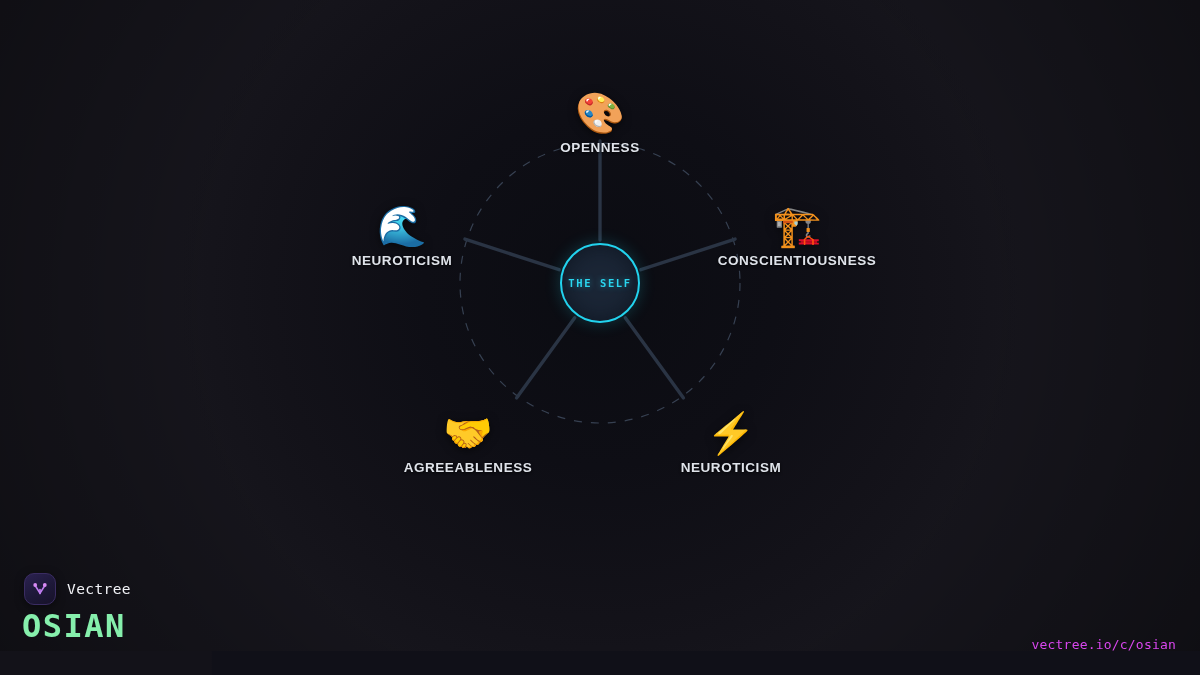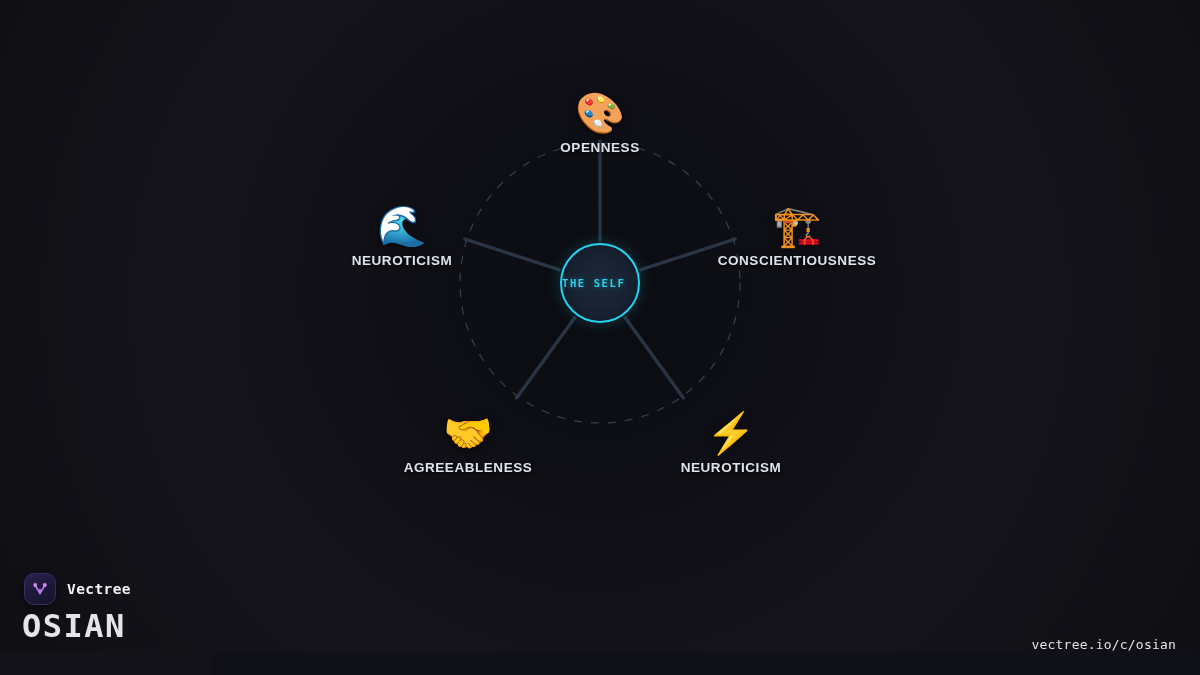--- a/index.html
+++ b/index.html
@@ -54,21 +54,21 @@
   
   #self-node{
     position:absolute;
     left:600px; top:283px;
     width:80px; height:80px;
     margin-left:-40px; margin-top:-40px;
     border-radius:50%;
     background:#1b2636;
     border:2px solid #22d3ee;
     box-shadow:0 0 16px rgba(34,211,238,0.22), inset 0 0 22px rgba(11,18,28,0.75);
-    display:flex; align-items:center; 
+    display:flex; align-items:center; justify-content:center;
   }
   #self-label{
     font-family:"DejaVu Sans Mono", monospace;
     font-size:10.5px; font-weight:bold;
     letter-spacing:1.6px;
     color:#2ad6ef;
     text-shadow:0 0 6px rgba(34,211,238,0.45);
     white-space:nowrap;
   }
 
@@ -78,35 +78,35 @@
   #brand { position:absolute; left:24px; top:18px; display:flex; align-items:center; gap:11px; }
   #brand-mark{
     width:32px; height:32px; border-radius:10px;
     background:linear-gradient(150deg,#2b2150 0%,#1d1838 55%,#171229 100%);
     border:1px solid #3a2c62;
     display:flex; align-items:center; justify-content:center;
     box-shadow:0 2px 8px rgba(0,0,0,0.5);
   }
   #brand-name{
     font-family:"DejaVu Sans Mono", monospace;
-    font-size:14.5px; font-weight:bold;
+    font-size:14.5px; font-weight:normal;
     color:#f2f3f7; letter-spacing:0.4px;
   }
   #profile-name{
     position:absolute; left:22px; top:52px;
     font-family:"DejaVu Sans Mono", monospace;
     font-size:32px; font-weight:bold;
     letter-spacing:1.5px;
-    color:#e5e5e5;
+    color:#86efac;
   }
   #site-url{
     position:absolute; right:24px; bottom:23px;
     font-family:"DejaVu Sans Mono", monospace;
     font-size:13px;
-    color:#e5e5e5;
+    color:#d946ef;
     letter-spacing:0.2px;
   }
 </style>
 </head>
 <body>
 
 <div id="stage"></div>
 <div id="vignette"></div>
 <div id="bottom-band"></div>
 

